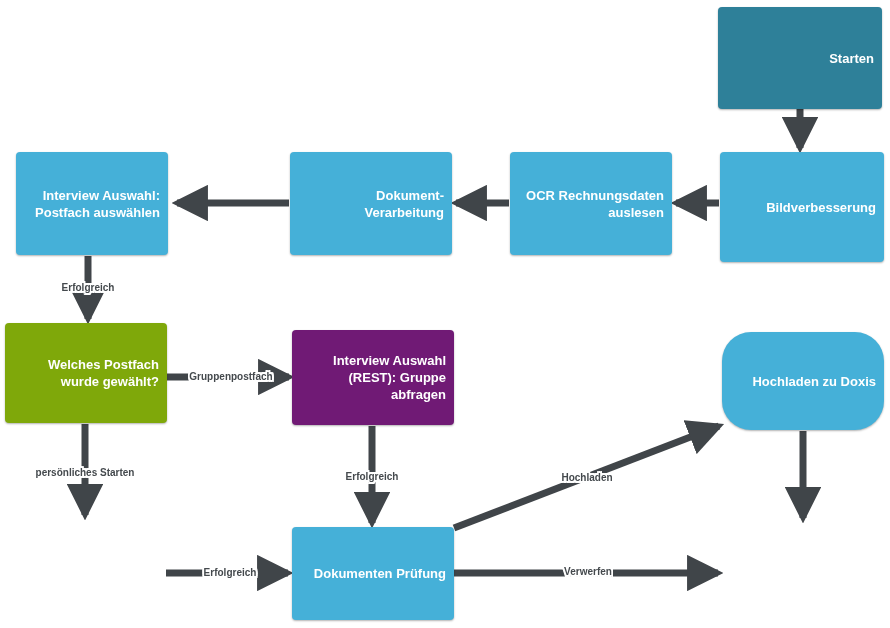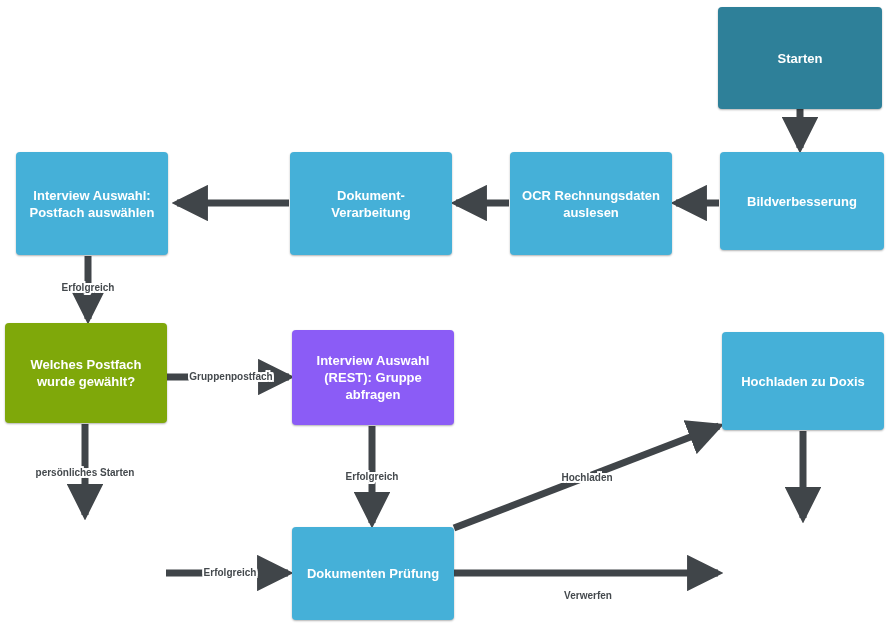--- a/index.html
+++ b/index.html
@@ -25,21 +25,21 @@
     width: 890px;
     height: 628px;
     pointer-events: none;
   }
   .node {
     position: absolute;
     box-sizing: border-box;
     display: flex;
     align-items: center;
     justify-content: center;
-    text-align: center;
+    text-align: right;
     color: #ffffff;
     font-weight: bold;
     font-size: 13px;
     line-height: 17px;
     border-radius: 4px;
     padding: 4px 8px;
     box-shadow: 0 1px 2px rgba(0,0,0,0.30);
     z-index: 3;
   }
   .node span {
@@ -102,45 +102,45 @@
 
     <line x1="454" y1="573" x2="718" y2="573" stroke="#404549" stroke-width="7" marker-end="url(#arrow)"></line>
 
     <line x1="803" y1="431" x2="803" y2="518" stroke="#404549" stroke-width="7" marker-end="url(#arrow)"></line>
   </svg>
 
   <div class="node" style="left:718px; top:7px; width:164px; height:102px; background:#2e8099;">
     <span>Starten</span>
   </div>
 
-  <div class="node" style="left:720px; top:152px; width:164px; height:98px; background:#45b0d8;">
+  <div class="node" style="left:720px; top:152px; width:164px; height:110px; background:#45b0d8;">
     <span>Bildverbesserung</span>
   </div>
 
   <div class="node" style="left:510px; top:152px; width:162px; height:103px; background:#45b0d8;">
     <span>OCR Rechnungsdaten auslesen</span>
   </div>
 
   <div class="node" style="left:290px; top:152px; width:162px; height:103px; background:#45b0d8;">
     <span>Dokument-Verarbeitung</span>
   </div>
 
   <div class="node" style="left:16px; top:152px; width:152px; height:103px; background:#45b0d8;">
     <span>Interview Auswahl: Postfach auswählen</span>
   </div>
 
   <div class="node" style="left:5px; top:323px; width:162px; height:100px; background:#7fa80a;">
     <span>Welches Postfach wurde gewählt?</span>
   </div>
 
-  <div class="node" style="left:292px; top:330px; width:162px; height:95px; background:#8b5cf6;">
+  <div class="node" style="left:292px; top:330px; width:162px; height:95px; background:#701a75;">
     <span>Interview Auswahl (REST): Gruppe abfragen</span>
   </div>
 
-  <div class="node" style="left:722px; top:332px; width:162px; height:98px; background:#45b0d8;">
+  <div class="node" style="left:722px; top:332px; width:162px; height:98px; background:#45b0d8;border-radius:29px;">
     <span>Hochladen zu Doxis</span>
   </div>
 
 
   <div class="node" style="left:292px; top:527px; width:162px; height:93px; background:#45b0d8;">
     <span>Dokumenten Prüfung</span>
   </div>
 
 
   <div class="edge-label" style="left:88px; top:288px;">Erfolgreich</div>
@@ -148,15 +148,15 @@
   <div class="edge-label" style="left:231px; top:377px;">Gruppenpostfach</div>
 
   <div class="edge-label" style="left:85px; top:473px;">persönliches Starten</div>
 
   <div class="edge-label" style="left:372px; top:477px;">Erfolgreich</div>
 
   <div class="edge-label" style="left:230px; top:573px;">Erfolgreich</div>
 
   <div class="edge-label" style="left:587px; top:478px;">Hochladen</div>
 
-  <div class="edge-label" style="left:588px; top:572px;margin-top:24px;">Verwerfen</div>
+  <div class="edge-label" style="left:588px; top:572px;">Verwerfen</div>
 
 </div>
 
 </body></html>

